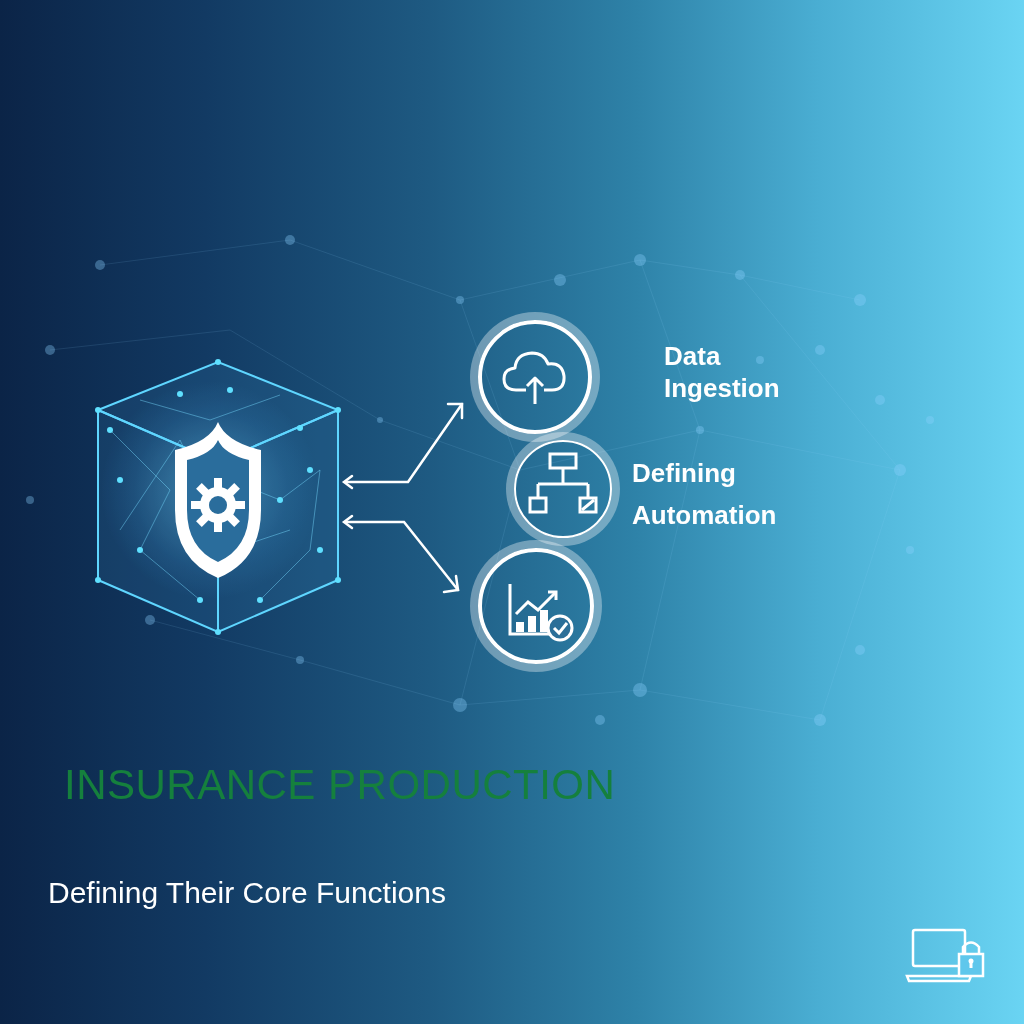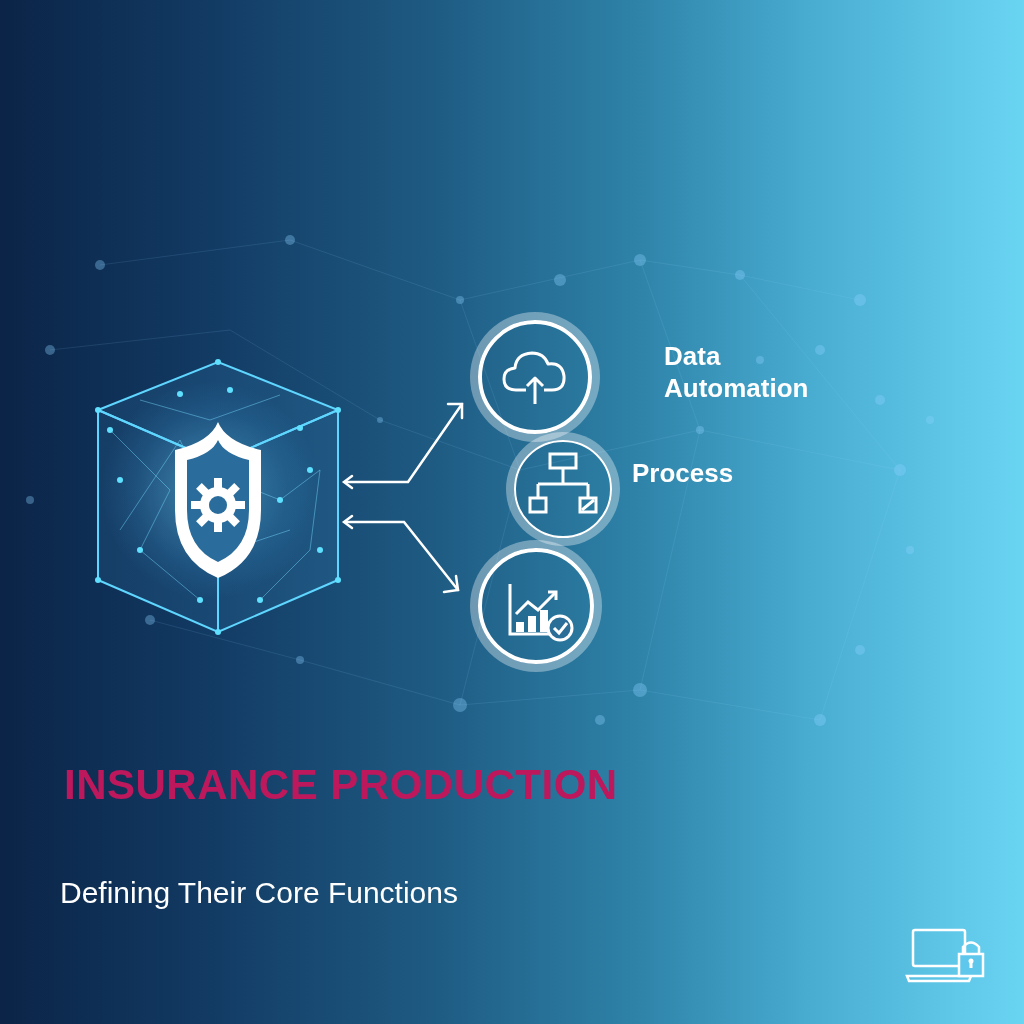--- a/index.html
+++ b/index.html
@@ -6,22 +6,22 @@
   body{width:1024px;height:1024px;overflow:hidden;position:relative;
     font-family:"Liberation Sans", sans-serif;
     background:linear-gradient(90deg,#0b2447 0%,#123a63 20%,#1e5a82 42%,#2e82a8 62%,#4aaed3 80%,#6ad4f3 100%);}
   .glow{position:absolute;border-radius:50%;pointer-events:none;}
   .dots{position:absolute;left:0;top:0;width:1024px;height:1024px;}
   .cube{position:absolute;left:80px;top:350px;width:300px;height:300px;}
   .arrows{position:absolute;left:330px;top:380px;width:160px;height:230px;}
   .circle-icon{position:absolute;border-radius:50%;border:4px solid #ffffff;box-shadow:0 0 0 6px rgba(255,255,255,0.0), 0 0 0 8px rgba(255,255,255,0.35);}
   .circle-icon svg{position:absolute;left:0;top:0;width:100%;height:100%;}
   .label{position:absolute;color:#ffffff;font-weight:700;font-size:26px;line-height:32px;}
-  .title{position:absolute;left:64px;top:758px;color:#be185d;font-weight:700;font-size:42px;line-height:54px;letter-spacing:0.5px;}
-  .subtitle{position:absolute;left:60px;top:874px;color:#ffffff;font-size:30px;line-height:38px;}
+  .title{position:absolute;left:64px;top:758px;color:#15803d;font-weight:400;font-size:42px;line-height:54px;letter-spacing:0.5px;}
+  .subtitle{position:absolute;left:48px;top:874px;color:#ffffff;font-size:30px;line-height:38px;}
   .corner-icon{position:absolute;left:905px;top:928px;width:82px;height:56px;}
 </style>
 </head>
 <body>
 
 <div class="glow" style="left:100px;top:380px;width:220px;height:220px;background:radial-gradient(circle,rgba(120,220,255,0.45) 0%,rgba(80,180,240,0.12) 50%,rgba(0,0,0,0) 70%);"></div>
 
 <svg class="dots" viewBox="0 0 1024 1024">
   <g stroke="rgba(150,210,255,0.12)" stroke-width="1" fill="none">
     <path d="M100 265 L290 240 L460 300 L640 260 L740 275 L860 300"></path>
@@ -124,36 +124,37 @@
   <svg viewBox="0 0 106 106">
       <g stroke="#fff" stroke-width="3" fill="none" stroke-linejoin="round">
     <path d="M34 66 Q22 66 22 55 Q22 45 33 44 Q34 30 50 29 Q62 29 66 40 Q80 38 82 52 Q83 66 70 66 L62 66"></path>
     <path d="M44 66 L34 66"></path>
     <path d="M53 80 L53 56 M45 62 L53 54 L61 62"></path>
   </g>
     </svg>
 </div>
 <div class="label" style="left:632px;top:340px;margin-left:32px;">
   <div>Data</div>
-  <div>Automation</div>
+  <div>Ingestion</div>
 </div>
 
 <div class="circle-icon" style="left:514px;top:440px;width:94px;height:94px;border-width:2px;">
   <svg viewBox="0 0 94 94">
       <g stroke="#fff" stroke-width="3" fill="none">
     <rect x="34" y="12" width="26" height="14"></rect>
     <path d="M47 26 L47 42 M22 42 L72 42 M22 42 L22 56 M72 42 L72 56"></path>
     <rect x="14" y="56" width="16" height="14"></rect>
         <rect x="64" y="56" width="16" height="14"></rect>
     <path d="M66 68 L78 58"></path>
   </g>
     </svg>
 </div>
 <div class="label" style="left:632px;top:452px;line-height:42px;">
-  <div>Process</div>
+  <div>Defining</div>
+  <div>Automation</div>
 </div>
 
 <div class="circle-icon" style="left:478px;top:548px;width:108px;height:108px;">
   <svg viewBox="0 0 108 108">
       <g stroke="#fff" stroke-width="3" fill="none">
     <path d="M28 32 L28 82 L78 82"></path>
     <path d="M34 62 L46 50 L56 58 L74 40"></path>
         <path d="M66 40 L74 40 L74 48"></path>
   </g>
       <g fill="#fff">

